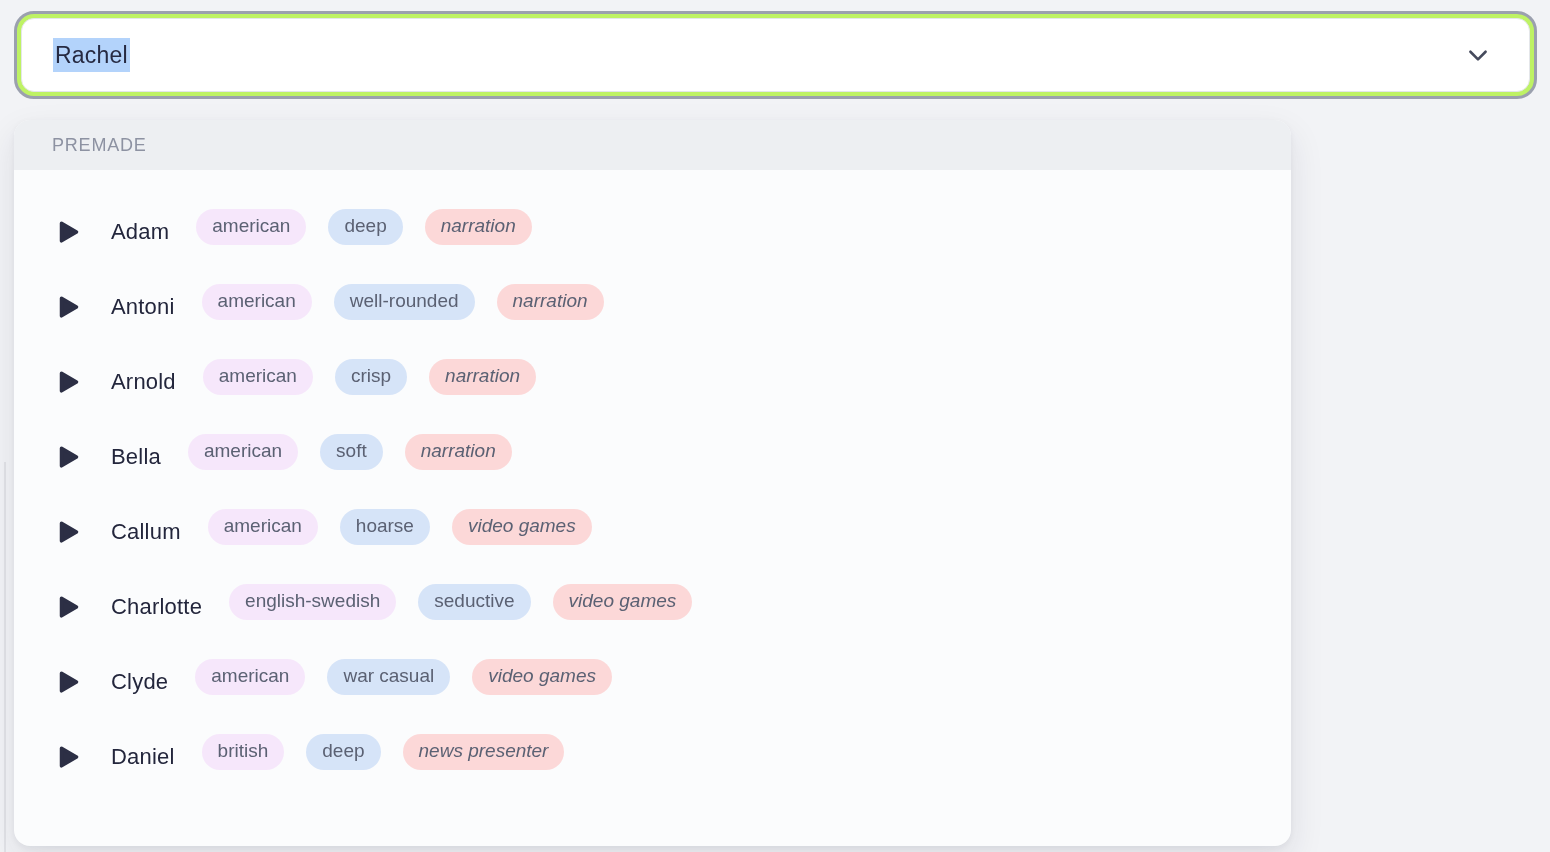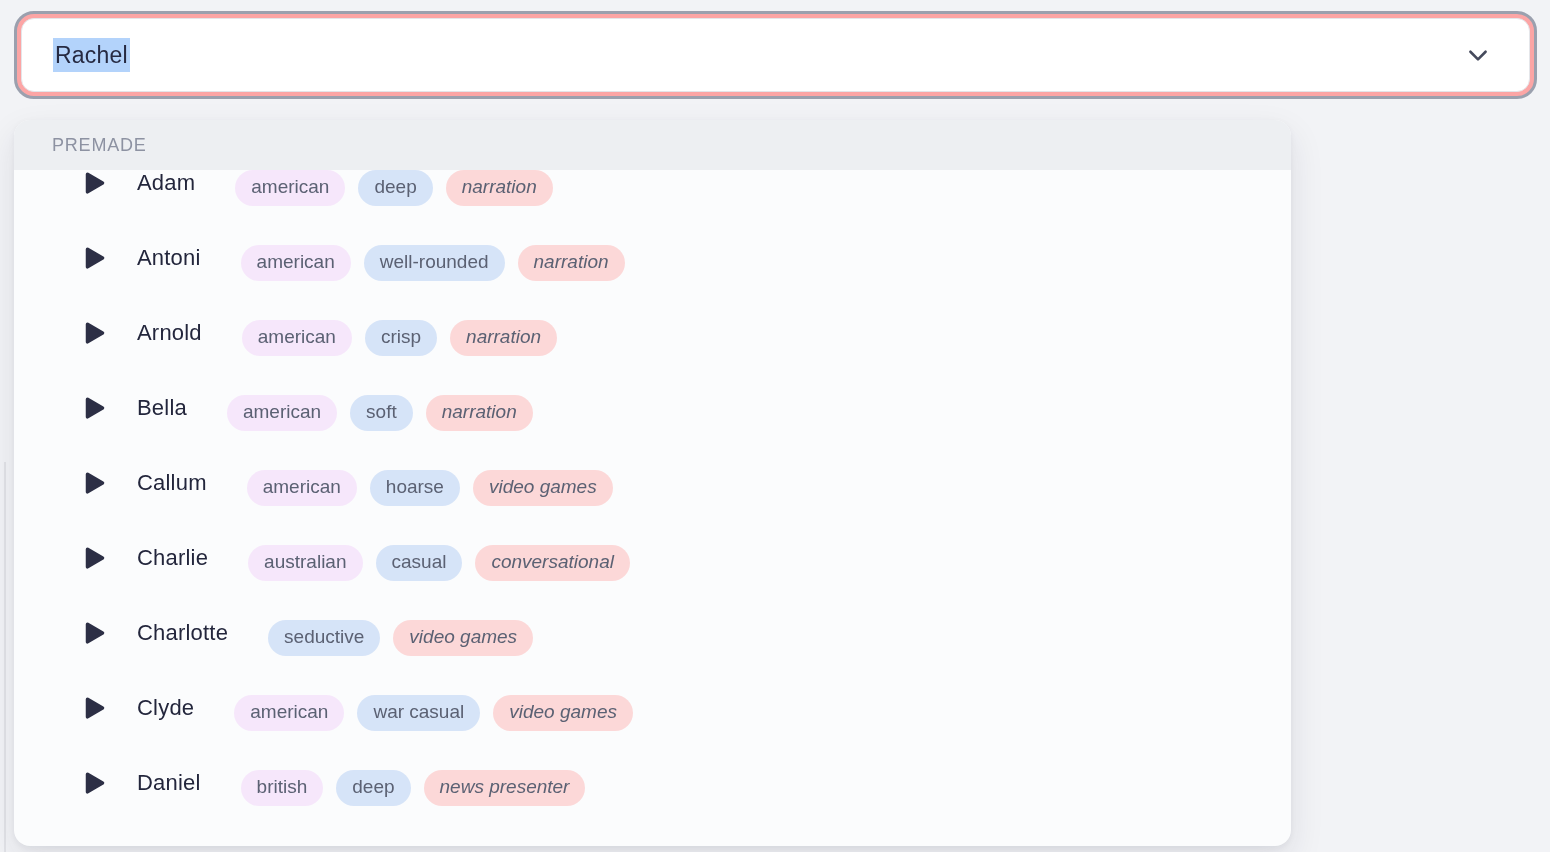--- a/index.html
+++ b/index.html
@@ -28,21 +28,21 @@
   
   .bg-edge-line{
     position:absolute;left:4px;top:462px;width:2px;height:390px;
     background:#d9dadf;opacity:.65;
   }
   
   .combobox{
     position:absolute;left:14px;top:11px;width:1523px;height:88px;
     border:3px solid var(--ring);
     border-radius:20px;
-    background:#fca5a5;
+    background:#bef264;
   }
   .combobox-inner{
     position:absolute;inset:4px;
     background:#ffffff;
     border:1px solid var(--inner-border);
     border-radius:13px;
     display:flex;align-items:center;
     padding-left:31px;
     cursor:text;
   }
@@ -72,38 +72,38 @@
     display:flex;align-items:center;
     padding-left:38px;
     font-size:18px;
     letter-spacing:.8px;
     font-weight:500;
     color:var(--header-text);
   }
   .voice-list{height:676px;overflow:hidden;}
   .voice-row{
     height:75px;
-    display:flex;align-items:flex-start;
-    padding-left:68px;
+    display:flex;align-items:flex-end;
+    padding-left:42px;
     cursor:pointer;
   }
   .play-btn{
     width:26px;height:26px;border:none;background:transparent;
     display:flex;align-items:center;justify-content:center;
     cursor:pointer;flex:0 0 auto;
   }
   .voice-name{
     margin-left:29px;
     font-size:22px;
     font-weight:500;
     color:var(--name-color);
     letter-spacing:.2px;
     flex:0 0 auto;
   }
-  .tag-group{display:flex;gap:13px;margin-left:40px;align-items:center;}
+  .tag-group{display:flex;gap:22px;margin-left:27px;align-items:center;}
   .tag{
     font-size:19px;
     color:var(--tag-text);
     padding:5px 16px 7px;
     border-radius:19px;
     line-height:24px;
     white-space:nowrap;
   }
   .tag-accent{background:var(--tag-accent);}
   .tag-desc{background:var(--tag-desc);}
@@ -203,46 +203,32 @@
       </span>
     </button>
     <span class="voice-name">Callum</span>
     <span class="tag-group">
       <span class="tag tag-accent">american</span>
       <span class="tag tag-desc">hoarse</span>
       <span class="tag tag-use">video games</span>
     </span>
   </div>
 
-  <div class="voice-row">
-    <button class="play-btn">
-      <span style="display:flex;">
-        <svg width="24" height="26" viewBox="0 0 24 26" fill="none">
-          <path d="M4.5 4.2 L19.5 13 L4.5 21.8 Z" fill="#2c2f45" stroke="#2c2f45" stroke-width="3.5" stroke-linejoin="round"></path>
-        </svg>
-      </span>
-    </button>
-    <span class="voice-name">Charlie</span>
-    <span class="tag-group">
-      <span class="tag tag-accent">australian</span>
-      <span class="tag tag-desc">casual</span>
-      <span class="tag tag-use">conversational</span>
-    </span>
-  </div>
 
   <div class="voice-row">
     <button class="play-btn">
       <span style="display:flex;">
         <svg width="24" height="26" viewBox="0 0 24 26" fill="none">
           <path d="M4.5 4.2 L19.5 13 L4.5 21.8 Z" fill="#2c2f45" stroke="#2c2f45" stroke-width="3.5" stroke-linejoin="round"></path>
         </svg>
       </span>
     </button>
     <span class="voice-name">Charlotte</span>
     <span class="tag-group">
+      <span class="tag tag-accent">english-swedish</span>
       <span class="tag tag-desc">seductive</span>
       <span class="tag tag-use">video games</span>
     </span>
   </div>
 
   <div class="voice-row">
     <button class="play-btn">
       <span style="display:flex;">
         <svg width="24" height="26" viewBox="0 0 24 26" fill="none">
           <path d="M4.5 4.2 L19.5 13 L4.5 21.8 Z" fill="#2c2f45" stroke="#2c2f45" stroke-width="3.5" stroke-linejoin="round"></path>

